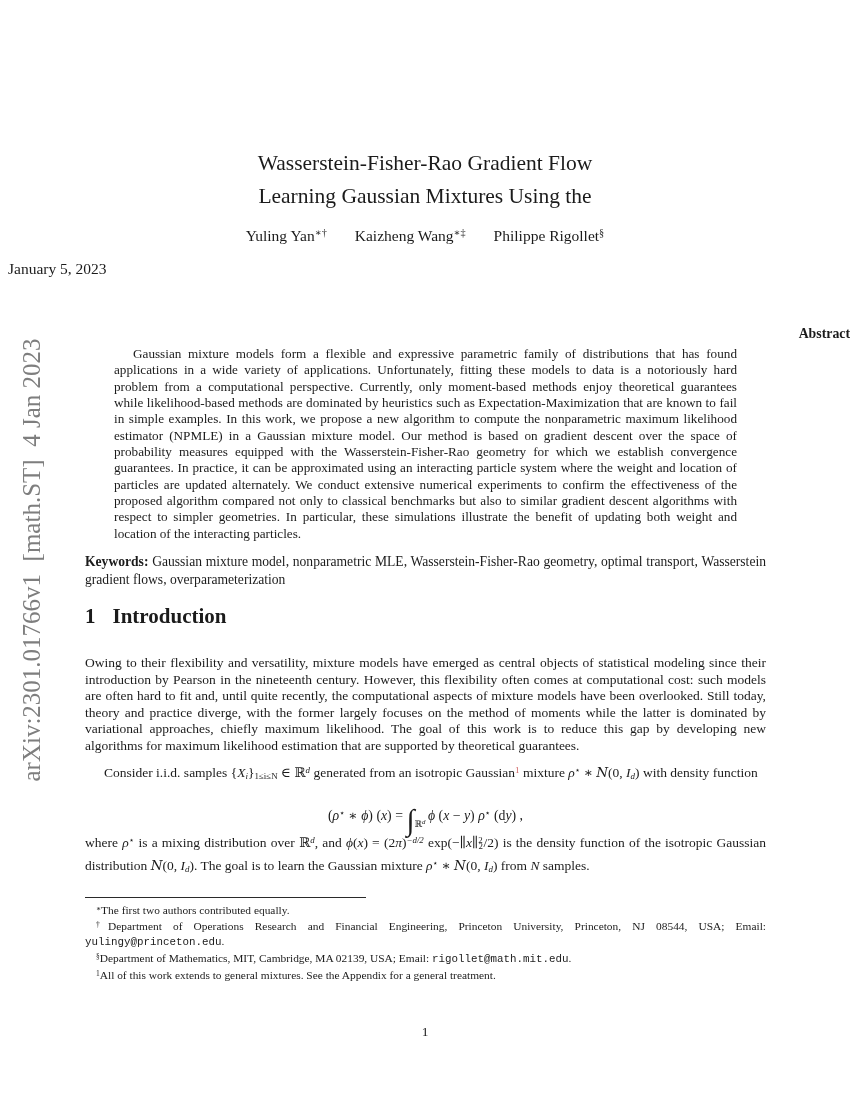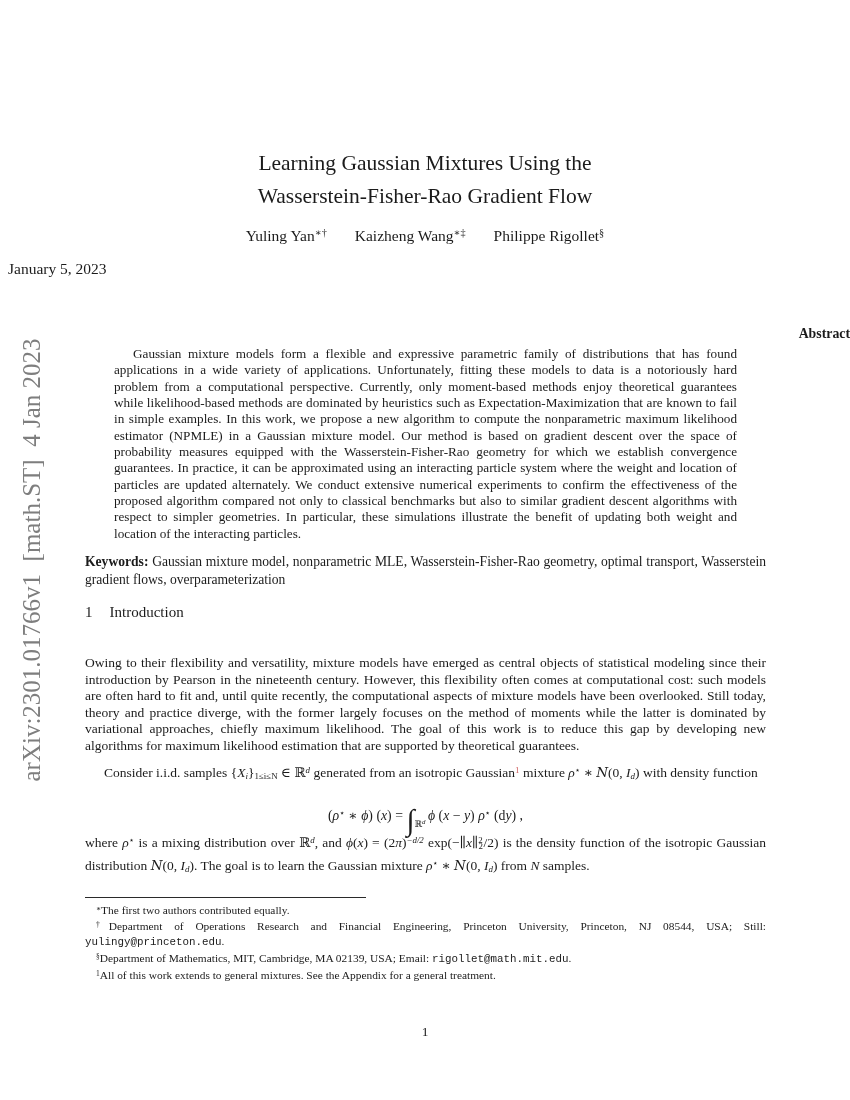--- a/index.html
+++ b/index.html
@@ -17,21 +17,21 @@
     font-size:21.5px;line-height:33px;}
   .authors{position:absolute;top:227px;left:0;width:850px;display:flex;
     justify-content:center;gap:28px;font-size:15.5px;}
   .date{position:absolute;top:260px;left:8px;width:850px;text-align:left;font-size:15.5px;}
   .abs-head{position:absolute;top:326px;left:0;width:850px;text-align:right;
     font-size:13.8px;font-weight:bold;}
   .abs-body{position:absolute;top:346px;left:114px;width:623px;
     font-size:13.2px;line-height:16.35px;text-align:justify;text-indent:19px;}
   .keywords{position:absolute;top:553px;left:85px;width:681px;
     font-size:13.6px;line-height:17.5px;text-align:justify;}
-  .sec-head{position:absolute;top:604px;left:85px;font-size:15px;font-weight:normal;}
+  .sec-head{position:absolute;top:604px;left:85px;font-size:21px;font-weight:bold;}
   .sec-num{display:inline-block;margin-right:17px;}
   .para{position:absolute;left:85px;width:681px;font-size:13.5px;
     line-height:16.6px;text-align:justify;}
   #p1{top:647px;margin-top:8px;}
   #p2{top:762px;text-indent:19px;}
   #p3{top:832px;line-height:16.2px;}
   .equation{position:absolute;top:796px;left:85px;width:681px;height:36px;
     text-align:center;font-size:13.8px;line-height:34px;}
   .fn-rule{position:absolute;top:897px;left:85px;width:281px;height:0;
     border-top:1.2px solid #2a2a2a;}
@@ -54,22 +54,22 @@
   .r-int{font-size:215%;vertical-align:-0.33em;line-height:0;font-weight:300;}
   .r-intsub{font-size:66%;vertical-align:-0.75em;}
   .r-intsupd{font-size:50%;vertical-align:-0.5em;font-style:italic;margin-right:0.35em;}
 </style>
 </head>
 <body>
 
 <div class="banner">arXiv:2301.01766v1  [math.ST]  4 Jan 2023</div>
 
 <div class="title">
+  <div>Wasserstein-Fisher-Rao Gradient Flow</div>
   <div>Learning Gaussian Mixtures Using the</div>
-  <div>Wasserstein-Fisher-Rao Gradient Flow</div>
 </div>
 
 <div class="authors">
   <span><span>Yuling Yan</span><span class="r-sup">∗†</span></span>
   <span><span>Kaizheng Wang</span><span class="r-sup">∗‡</span></span>
   <span><span>Philippe Rigollet</span><span class="r-sup">§</span></span>
 </div>
 
 <div class="date">January 5, 2023</div>
 
@@ -83,18 +83,18 @@
 </div>
 
 <div class="para" id="p1">Owing to their flexibility and versatility, mixture models have emerged as central objects of statistical modeling since their introduction by Pearson in the nineteenth century. However, this flexibility often comes at computational cost: such models are often hard to fit and, until quite recently, the computational aspects of mixture models have been overlooked. Still today, theory and practice diverge, with the former largely focuses on the method of moments while the latter is dominated by variational approaches, chiefly maximum likelihood. The goal of this work is to reduce this gap by developing new algorithms for maximum likelihood estimation that are supported by theoretical guarantees.</div>
 <div class="para" id="p2"><span>Consider i.i.d. samples {</span><span class="r-i">X</span><span class="r-subi">i</span><span>}</span><span class="r-sub">1≤i≤N</span><span> ∈ </span><span>ℝ</span><span class="r-supi">d</span><span> generated from an isotropic Gaussian</span><span class="r-supr">1</span><span> mixture </span><span class="r-i">ρ</span><span class="r-sup">⋆</span><span> ∗ </span><span class="r-cal">N</span><span>(0, </span><span class="r-i">I</span><span class="r-subi">d</span><span>) with density function</span></div>
 <div class="equation"><span>(</span><span class="r-i">ρ</span><span class="r-sup">⋆</span><span> ∗ </span><span class="r-i">ϕ</span><span>) (</span><span class="r-i">x</span><span>) = </span><span class="r-int">∫</span><span class="r-intsub">ℝ</span><span class="r-intsupd">d</span><span class="r-i">ϕ</span><span> (</span><span class="r-i">x</span><span> − </span><span class="r-i">y</span><span>) </span><span class="r-i">ρ</span><span class="r-sup">⋆</span><span> (d</span><span class="r-i">y</span><span>) ,</span></div>
 <div class="para" id="p3"><span>where </span><span class="r-i">ρ</span><span class="r-sup">⋆</span><span> is a mixing distribution over </span><span>ℝ</span><span class="r-supi">d</span><span>, and </span><span class="r-i">ϕ</span><span>(</span><span class="r-i">x</span><span>) = (2</span><span class="r-i">π</span><span>)</span><span class="r-supi">−d/2</span><span> exp(−∥</span><span class="r-i">x</span><span>∥</span><span class="r-sup">2</span><span class="r-subpull">2</span><span>/2) is the density function of the isotropic Gaussian distribution </span><span class="r-cal">N</span><span>(0, </span><span class="r-i">I</span><span class="r-subi">d</span><span>). The goal is to learn the Gaussian mixture </span><span class="r-i">ρ</span><span class="r-sup">⋆</span><span> ∗ </span><span class="r-cal">N</span><span>(0, </span><span class="r-i">I</span><span class="r-subi">d</span><span>) from </span><span class="r-i">N</span><span> samples.</span></div>
 
 <div class="fn-rule"></div>
 <div class="footnotes">
   <div class="fn"><span class="r-sup">∗</span><span>The first two authors contributed equally.</span></div>
-  <div class="fn"><span class="r-sup">†</span><span>Department of Operations Research and Financial Engineering, Princeton University, Princeton, NJ 08544, USA; Still: </span><span class="r-tt">yulingy@princeton.edu</span><span>.</span></div>
+  <div class="fn"><span class="r-sup">†</span><span>Department of Operations Research and Financial Engineering, Princeton University, Princeton, NJ 08544, USA; Email: </span><span class="r-tt">yulingy@princeton.edu</span><span>.</span></div>
   <div class="fn"><span class="r-sup">§</span><span>Department of Mathematics, MIT, Cambridge, MA 02139, USA; Email: </span><span class="r-tt">rigollet@math.mit.edu</span><span>.</span></div>
   <div class="fn"><span class="r-sup">1</span><span>All of this work extends to general mixtures. See the Appendix for a general treatment.</span></div>
 </div>
 
 <div class="page-num">1</div>
 
 </body></html>

